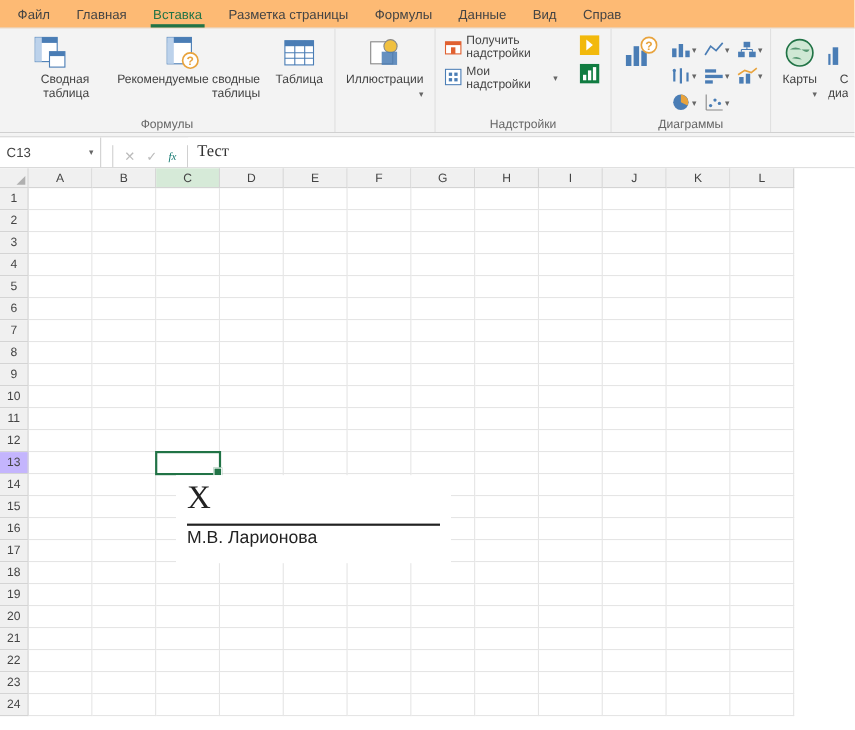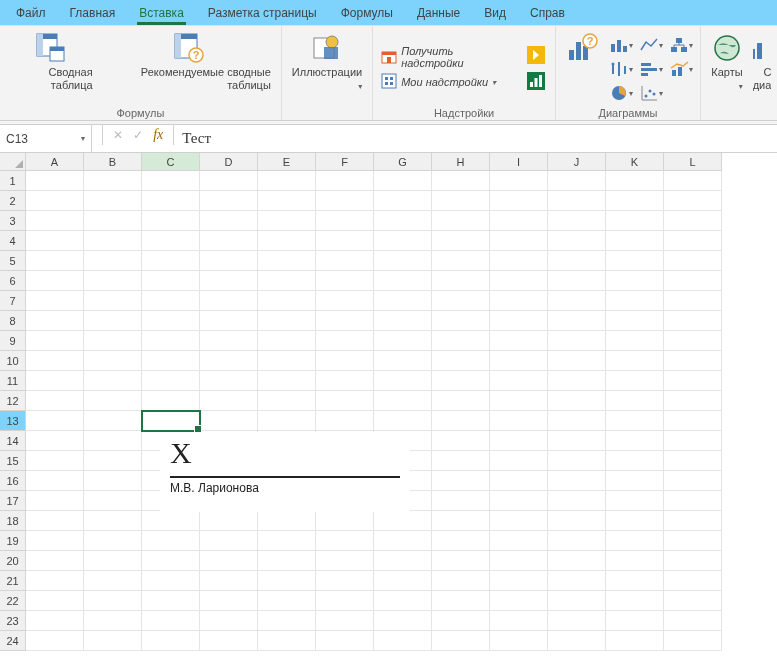--- a/index.html
+++ b/index.html
@@ -1,65 +1,65 @@
 <!DOCTYPE html>
 <html><head>
 <meta charset="utf-8">
 <style>
   * { box-sizing: border-box; margin: 0; padding: 0; }
   body { font-family: "Segoe UI", Tahoma, sans-serif; font-size: 12px; background: #fff; width: 777px; height: 664px; overflow: hidden; color: #444; }
 
   
-  .menu-bar { display: flex; align-items: center; height: 26px; background: #7dd3fc; border-bottom: 1px solid #e1e1e1; padding-left: 4px; gap: 0; }
+  .menu-bar { display: flex; align-items: center; height: 26px; background: #fdba74; border-bottom: 1px solid #e1e1e1; padding-left: 4px; gap: 0; }
   .menu-tab { padding: 4px 12px; cursor: pointer; color: #444; position: relative; }
   .menu-tab.active { color: #217346; font-weight: 400; }
   .menu-tab.active::after { content:""; position:absolute; left:10px; right:10px; bottom:-1px; height:3px; background:#217346; }
 
   
   .ribbon { display: flex; height: 95px; background: #f3f3f3; border-bottom: 1px solid #d0d0d0; }
   .rgroup { display:flex; flex-direction:column; align-items:center; justify-content:space-between; border-right:1px solid #e0e0e0; padding: 4px 6px 1px; }
   .rgroup-body { display:flex; align-items:flex-start; gap:6px; flex:1; }
   .rgroup-label { font-size:11px; color:#666; padding-top:1px; }
   .rbtn-v { display:flex; flex-direction:column; align-items:center; gap:2px; padding:2px 4px; cursor:pointer; }
   .rbtn-v .lbl { font-size:11px; text-align:right; color:#444; line-height:1.2; }
   .ricon { width:32px; height:32px; display:flex; align-items:center; justify-content:center; }
   .small-stack { display:flex; flex-direction:column; gap:2px; }
   .small-row { display:flex; align-items:center; gap:4px; padding:1px 2px; cursor:pointer; font-size:11px; color:#444; }
   .mini-grid { display:flex; flex-direction:column; gap:2px; }
   .mini-grid-row { display:flex; gap:4px; }
   .mini-btn { width:26px; height:22px; display:flex; align-items:center; justify-content:center; cursor:pointer; }
 
   
-  .formula-bar { display:flex; align-items:flex-start; height:28px; border-bottom:1px solid #d0d0d0; background:#fff; }
+  .formula-bar { display:flex; align-items:flex-end; height:28px; border-bottom:1px solid #d0d0d0; background:#fff; }
   .name-box { display:flex; align-items:center; justify-content:space-between; width:92px; height:100%; border-right:1px solid #d0d0d0; padding:0 6px; font-size:12px; }
   .fb-controls { display:flex; align-items:center; gap:10px; padding:0 10px; color:#bbb; }
-  .fx { font-style:italic; font-family: "Times New Roman", serif; font-size:14px; color:#a16207; }
+  .fx { font-style:italic; font-family: "Times New Roman", serif; font-size:10px; color:#0f766e; }
   .fb-divider { width:1px; height:20px; background:#d0d0d0; }
   .formula-input { flex:1; height:100%; border:none; outline:none; padding:0 8px; font-size:15px; color:#333; font-family:"Segoe UI"; }
 
   
   .grid-wrap { position:relative; width:100%; height: calc(664px - 26px - 95px - 28px - 4px); background:#fff; }
   .spacer { height:4px; background:#f3f3f3; border-bottom:1px solid #d0d0d0; }
   .grid { display:grid; grid-template-columns: 26px repeat(12, 58px); }
   .col-head, .row-head, .corner { background:#f0f0f0; border-right:1px solid #d4d4d4; border-bottom:1px solid #d4d4d4; display:flex; align-items:center; justify-content:center; font-size:11px; color:#444; height:18px; }
   .col-head { height:18px; }
   .corner { width:26px; height:18px; position:relative; }
   .corner::after { content:""; position:absolute; right:2px; bottom:2px; width:0; height:0; border-left:8px solid transparent; border-bottom:8px solid #b0b0b0; }
   .row-head { height:20px; width:26px; }
-  .row-head.sel { background:#7dd3fc; }
+  .row-head.sel { background:#c4b5fd; }
   .col-head.sel { background:#d6ead8; }
   .cell { border-right:1px solid #e5e5e5; border-bottom:1px solid #e5e5e5; height:20px; }
   .sel-border { outline:2px solid #217346; outline-offset:-1px; position:relative; }
   .sel-border::after { content:""; position:absolute; right:-3px; bottom:-3px; width:6px; height:6px; background:#217346; border:1px solid #fff; }
 
   
   .sig-box { position:absolute; left:160px; top:279px; width:250px; height:80px; background:#fff; padding:4px 10px; }
   .sig-x { font-family:"Segoe Script","Comic Sans MS",cursive; font-size:30px; color:#222; }
   .sig-line { height:1.5px; background:#222; margin-top:6px; }
-  .sig-name { font-size:12px; color:#222; margin-top:3px; }
+  .sig-name { font-size:16px; color:#222; margin-top:3px; }
 
   .chev { font-size:8px; color:#666; }
 </style>
 </head>
 <body>
 
 <div class="menu-bar">
   <div class="menu-tab">Файл</div>
   <div class="menu-tab">Главная</div>
   <div class="menu-tab active">Вставка</div>
@@ -93,20 +93,33 @@
               <rect x="1" y="1" width="22" height="24" fill="#fff" stroke="#4a7db5"></rect>
               <rect x="1" y="1" width="22" height="5" fill="#4a7db5"></rect>
               <rect x="1" y="1" width="6" height="24" fill="#bcd2eb"></rect>
               <circle cx="22" cy="22" r="7" fill="#fff" stroke="#e8a33d" stroke-width="1.5"></circle>
               <text x="22" y="26" text-anchor="middle" font-size="11" fill="#e8a33d" font-weight="bold">?</text>
             </svg>
         </div>
         <div class="lbl">Рекомендуемые
 сводные таблицы</div>
       </div>
+      <div class="rbtn-v">
+        <div class="ricon">
+          <svg width="30" height="30">
+              <rect x="2" y="4" width="26" height="22" fill="#fff" stroke="#4a7db5"></rect>
+              <rect x="2" y="4" width="26" height="5" fill="#4a7db5"></rect>
+              <line x1="11" y1="4" x2="11" y2="26" stroke="#4a7db5"></line>
+              <line x1="20" y1="4" x2="20" y2="26" stroke="#4a7db5"></line>
+              <line x1="2" y1="15" x2="28" y2="15" stroke="#4a7db5"></line>
+              <line x1="2" y1="20" x2="28" y2="20" stroke="#4a7db5"></line>
+            </svg>
+        </div>
+        <div class="lbl">Таблица</div>
+      </div>
     </div>
     <div class="rgroup-label">Формулы</div>
   </div>
 
   <div class="rgroup">
     <div class="rgroup-body">
       <div class="rbtn-v">
         <div class="ricon">
           <svg width="32" height="32">
               <rect x="3" y="6" width="20" height="20" fill="#fff" stroke="#888"></rect>
@@ -114,21 +127,21 @@
               <rect x="13" y="15" width="14" height="12" fill="#4a7db5" opacity="0.85"></rect>
             </svg>
         </div>
         <div class="lbl"><span>Иллюстрации</span><br><span class="chev">▾</span></div>
       </div>
     </div>
     <div class="rgroup-label">&nbsp;</div>
   </div>
 
   <div class="rgroup">
-    <div class="rgroup-body" style="align-items:center;font-style:italic;">
+    <div class="rgroup-body" style="align-items:flex-start;">
       <div class="small-stack">
         <div class="small-row">
           <span><svg width="16" height="16">
                 <rect x="1" y="4" width="14" height="11" fill="#fff" stroke="#e06030"></rect>
                 <rect x="1" y="4" width="14" height="3" fill="#e06030"></rect>
                 <rect x="6" y="9" width="4" height="6" fill="#e06030"></rect>
               </svg></span>
           <span>Получить надстройки</span>
         </div>
         <div class="small-row">

